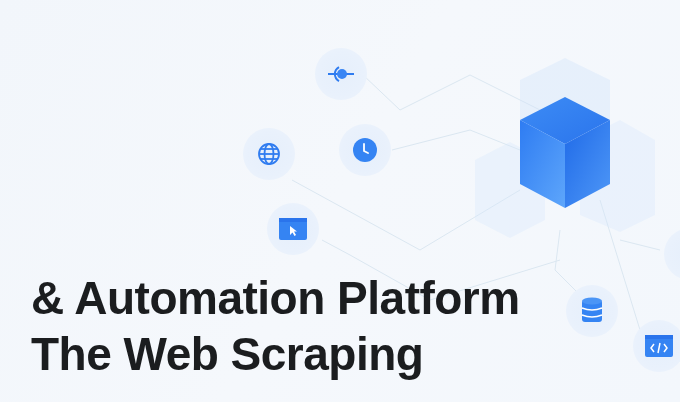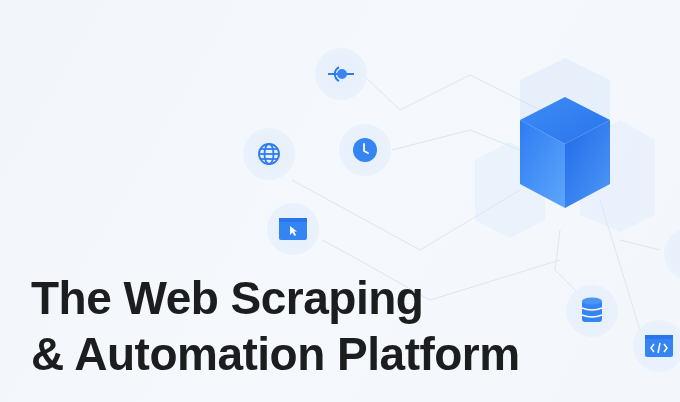--- a/index.html
+++ b/index.html
@@ -111,15 +111,15 @@
     <rect x="0" y="0" width="28" height="4" fill="#2a74ec"></rect>
     <path d="M9 9 L6 13 L9 17 M19 9 L22 13 L19 17 M15 8 L13 18" stroke="#fff" stroke-width="1.5" fill="none"></path>
   </svg>
 </div>
 
 <div class="node" style="left:664px;top:228px;">
   
 </div>
 
 <h1 class="title">
+  <span>&amp; Automation Platform</span>
   <span>The Web Scraping</span>
-  <span>&amp; Automation Platform</span>
 </h1>
 
 </body></html>

